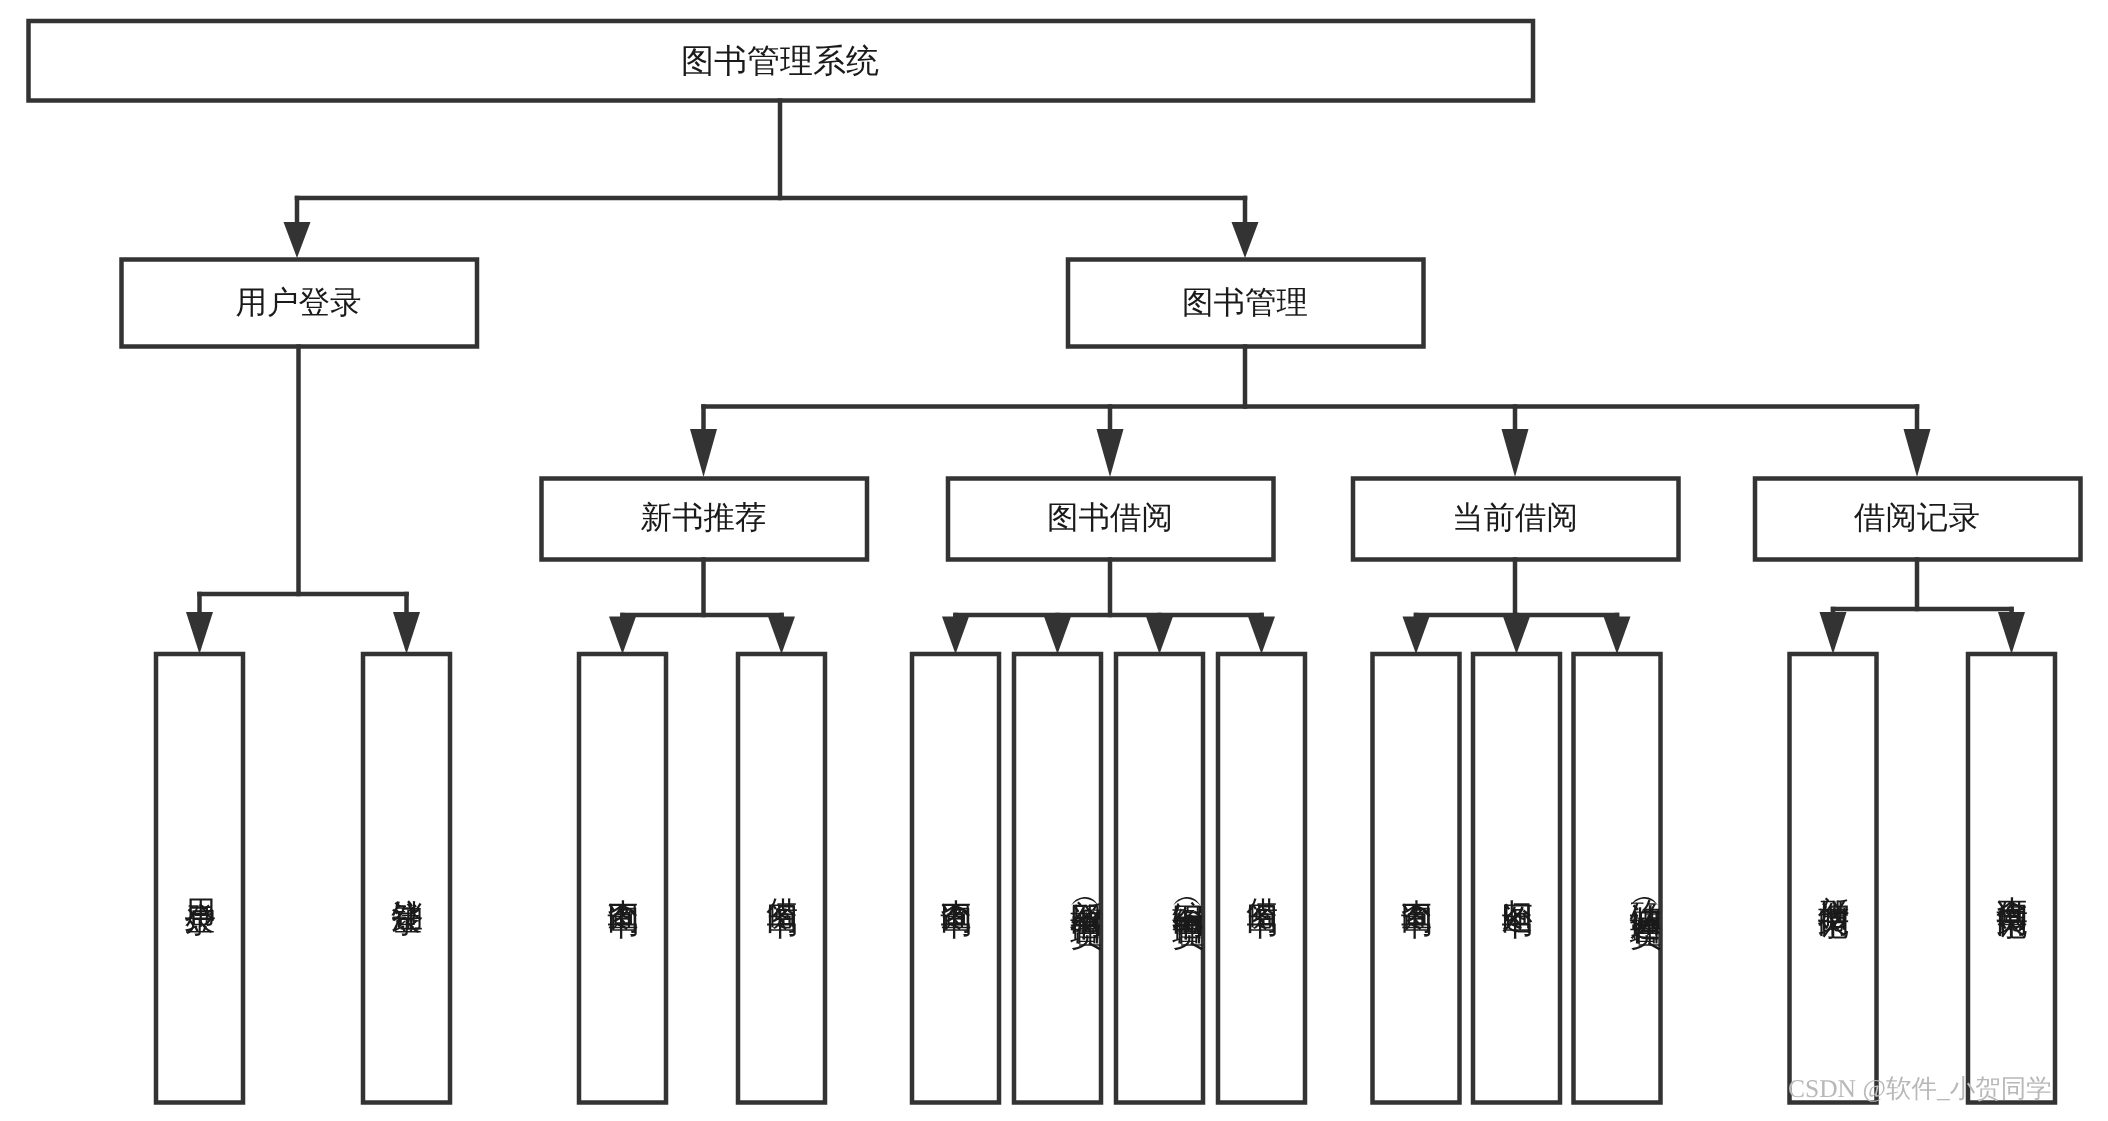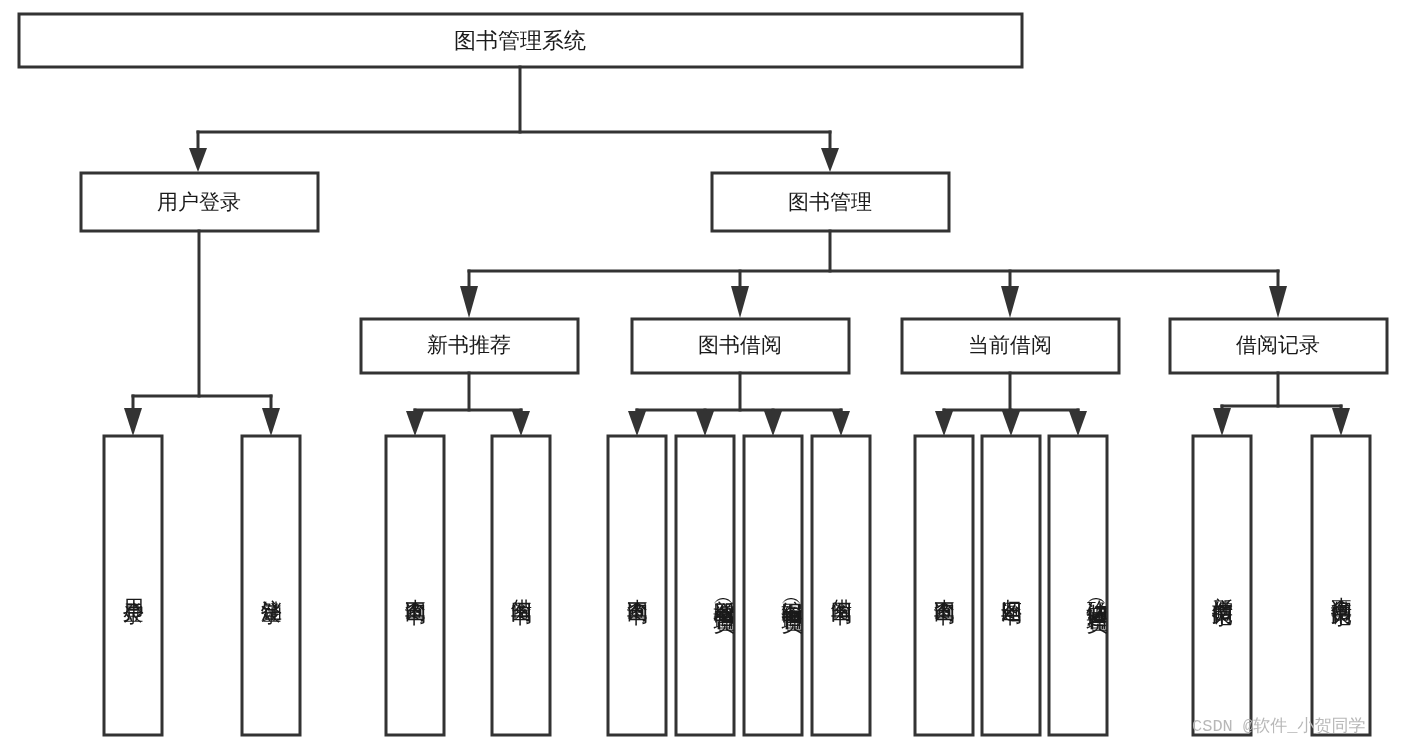--- a/index.html
+++ b/index.html
@@ -65,21 +65,21 @@
     text-orientation: upright;
     line-height: 1.0;
     letter-spacing: 2px;
     text-align: center;
     pointer-events: none;
   }
   .watermark {
     position: absolute;
     left: 1192px;
     top: 714px;
-    font-family: Liberation Mono, monospace;
+    font-family: Liberation Serif, serif;
     font-size: 17px;
     color: #b8b8b8;
     white-space: nowrap;
   }
 </style>
 </head>
 <body>
 
 <div id="diagram-root">
 

